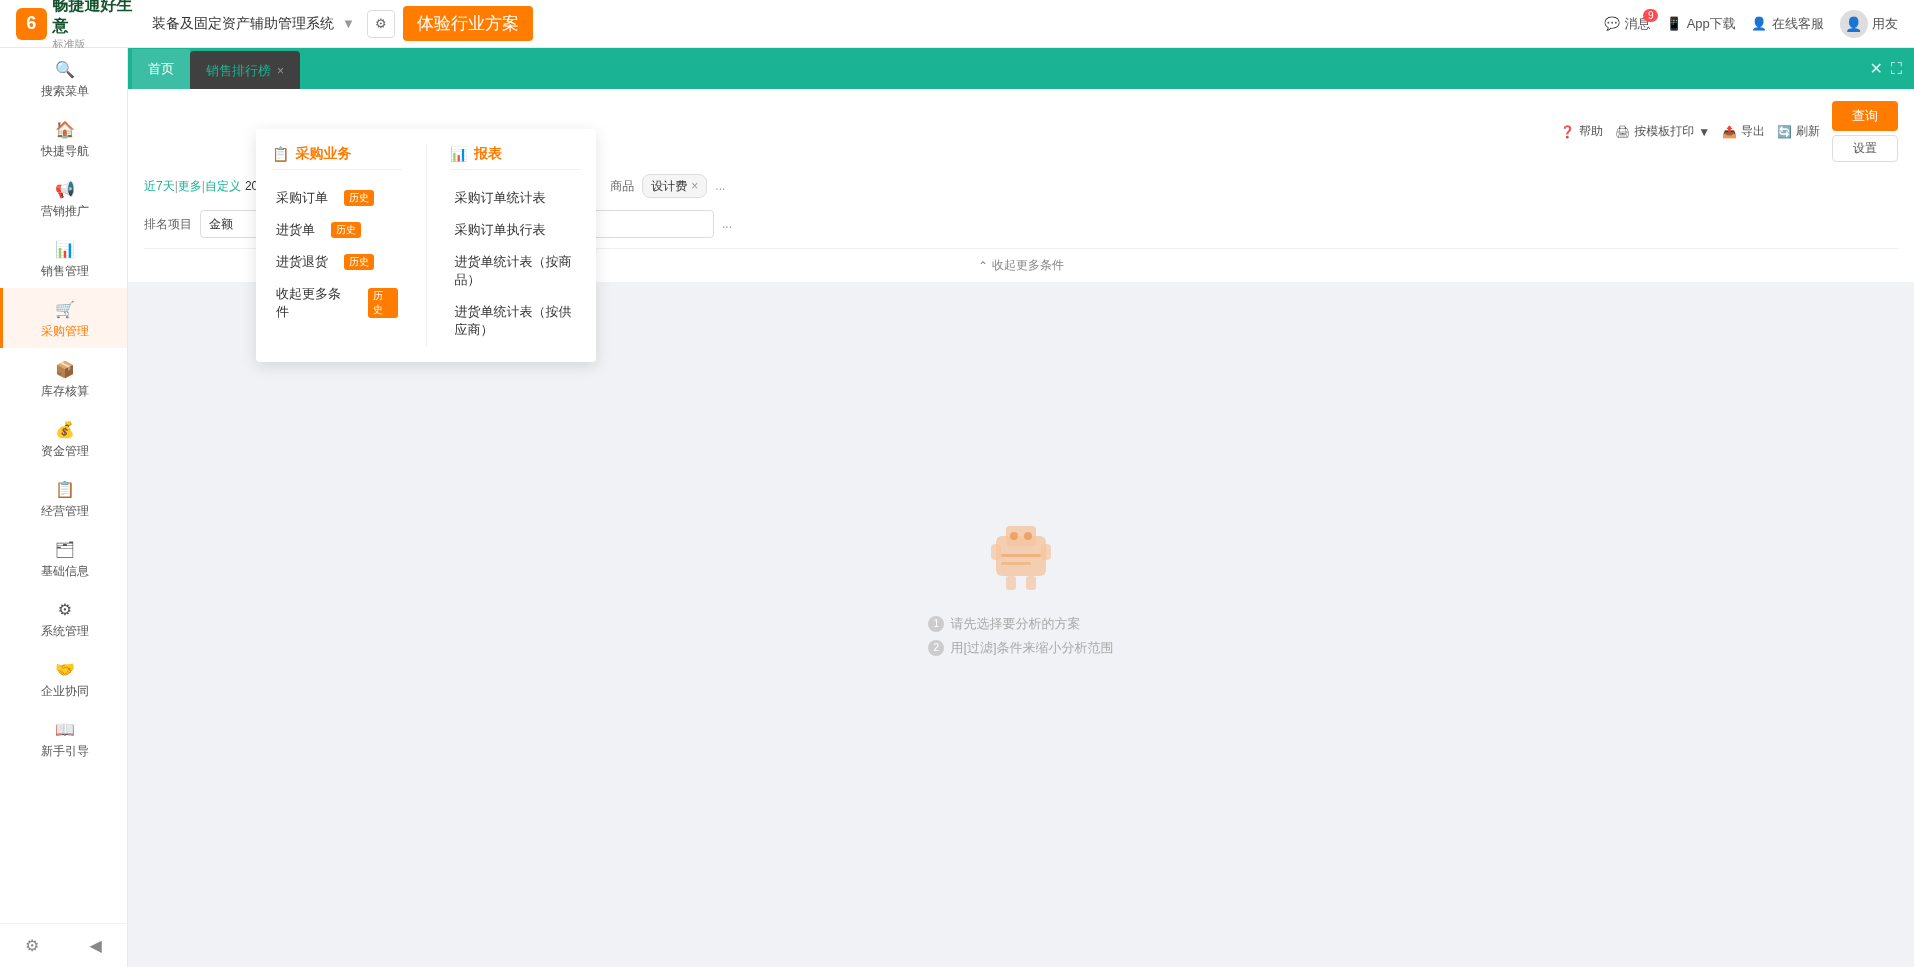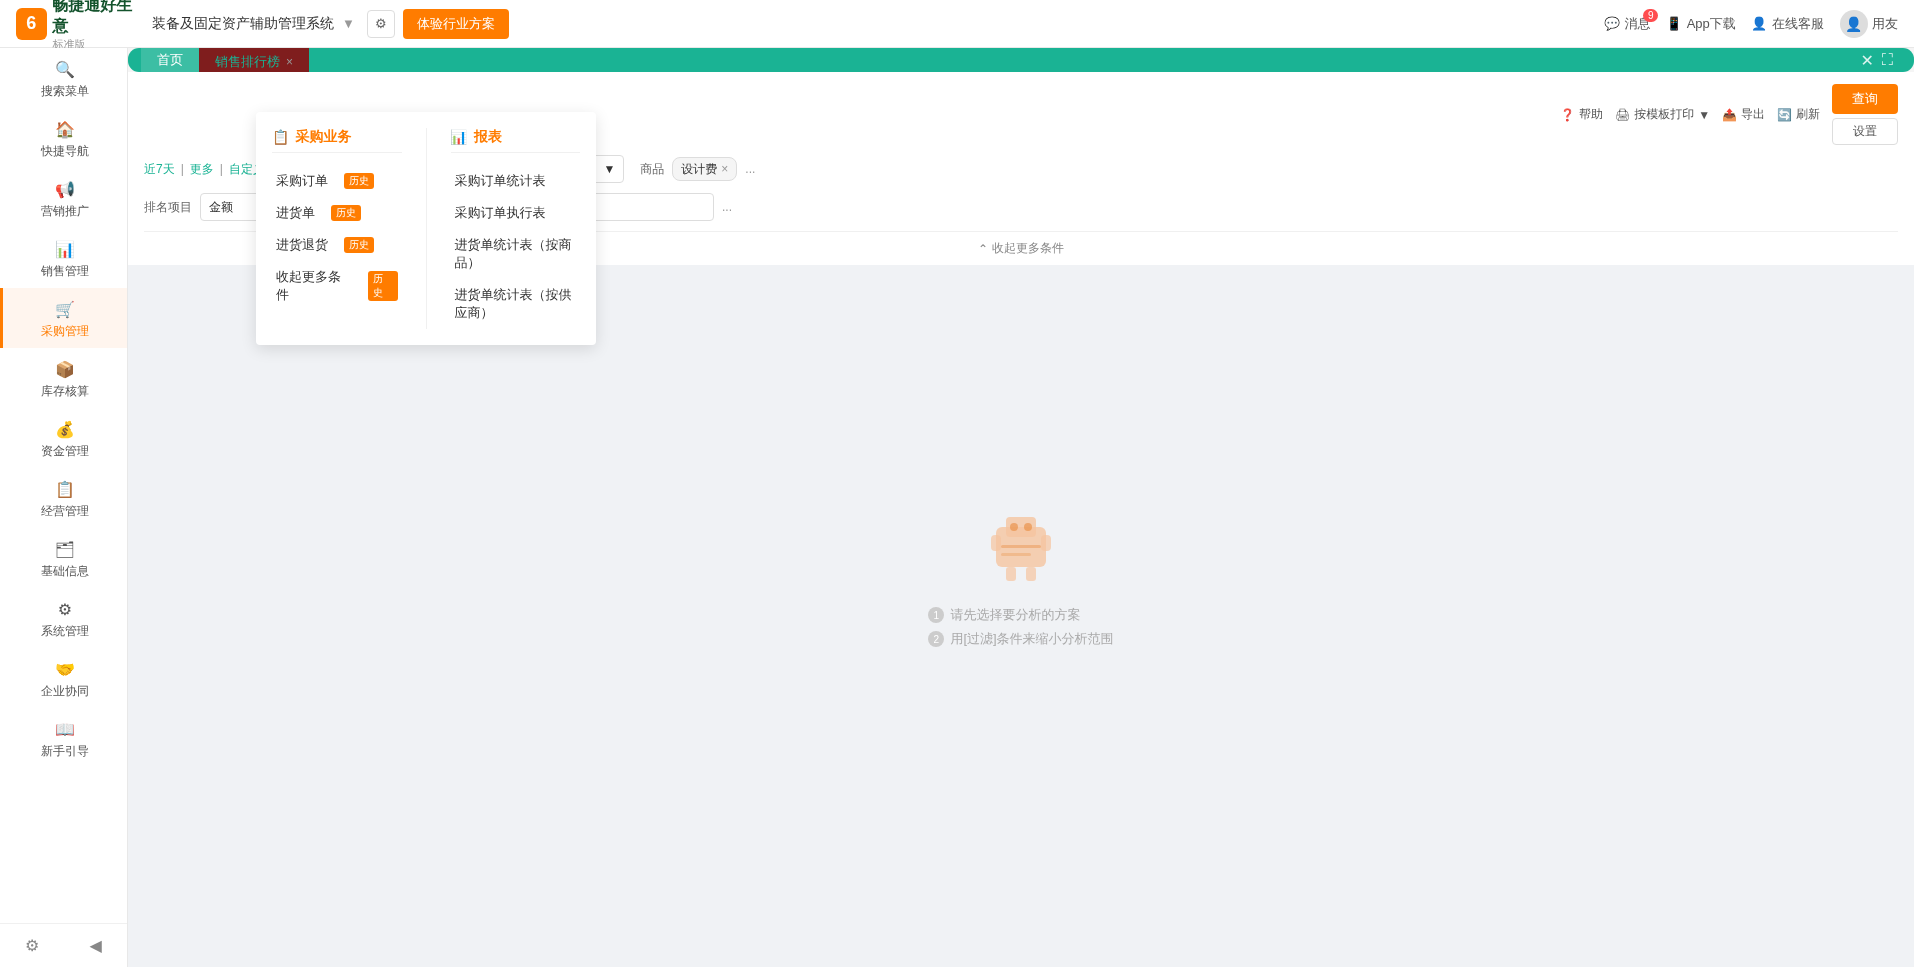--- a/index.html
+++ b/index.html
@@ -4,60 +4,60 @@
   <style>
     * { box-sizing: border-box; margin: 0; padding: 0; }
     body { font-family: 'Microsoft YaHei', Arial, sans-serif; font-size: 13px; background: #f5f5f5; color: #333; overflow: hidden; }
 
     
     .app-container { display: flex; flex-direction: column; height: 967px; width: 1914px; }
     .top-bar { height: 48px; background: #fff; display: flex; align-items: center; padding: 0 16px; border-bottom: 1px solid #e8e8e8; flex-shrink: 0; }
     .main-area { display: flex; flex: 1; overflow: hidden; }
     .sidebar { width: 128px; background: #fff; border-right: 1px solid #e8e8e8; display: flex; flex-direction: column; flex-shrink: 0; }
     .content-area { flex: 1; display: flex; flex-direction: column; overflow: hidden; position: relative; }
-    .tab-bar { height: 24px; background: #1ab394; display: flex; align-items: center; padding: 0 13px; flex-shrink: 0; border-radius: 11px; }
+    .tab-bar { height: 41px; background: #1ab394; display: flex; align-items: center; padding: 0 4px; flex-shrink: 0; }
     .content-body { flex: 1; background: #f0f2f5; overflow: hidden; position: relative; }
 
     
     .logo-area { display: flex; align-items: center; gap: 6px; width: 128px; flex-shrink: 0; }
     .logo-icon { width: 32px; height: 32px; background: #ff7c00; border-radius: 6px; display: flex; align-items: center; justify-content: center; color: #fff; font-size: 18px; font-weight: bold; }
     .system-title { display: flex; align-items: center; gap: 8px; margin-left: 8px; }
     .system-title-text { font-size: 14px; color: #333; }
     .title-dropdown { color: #999; cursor: pointer; }
     .gear-btn { width: 28px; height: 28px; border-radius: 4px; border: 1px solid #ddd; display: flex; align-items: center; justify-content: center; cursor: pointer; color: #666; margin-left: 4px; }
-    .industry-btn { background: #ff7c00; color: #fff; border: none; border-radius: 4px; padding: 6px 14px; cursor: pointer; font-size: 13px; margin-left: 8px; }
+    .industry-btn { background: #ff7c00; color: #fff; border: none; border-radius: 4px; padding: 6px 14px; cursor: pointer; font-size: 17px; margin-left: 8px; }
     .top-right { margin-left: auto; display: flex; align-items: center; gap: 16px; }
     .top-right-item { display: flex; align-items: center; gap: 4px; cursor: pointer; color: #555; font-size: 13px; position: relative; }
     .badge { background: #ff4d4f; color: #fff; border-radius: 10px; font-size: 10px; padding: 1px 5px; position: absolute; top: -6px; right: -8px; }
     .user-avatar { width: 28px; height: 28px; background: #ddd; border-radius: 50%; display: flex; align-items: center; justify-content: center; color: #888; font-size: 14px; }
 
     
     .sidebar-item { display: flex; flex-direction: column; align-items: center; padding: 12px 0 8px; cursor: pointer; border-left: 3px solid transparent; color: #555; font-size: 12px; gap: 4px; transition: background 0.2s; }
     .sidebar-item.active { background: #fff5ee; border-left-color: #ff7c00; color: #ff7c00; }
     .sidebar-icon { font-size: 16px; }
     .sidebar-bottom { margin-top: auto; display: flex; align-items: center; justify-content: space-around; padding: 12px 0; border-top: 1px solid #f0f0f0; }
     .sidebar-bottom-btn { color: #888; cursor: pointer; font-size: 16px; }
 
     
     .tab-item { height: 40px; padding: 0 16px; display: flex; align-items: center; gap: 6px; cursor: pointer; font-size: 13px; color: rgba(255,255,255,0.85); position: relative; }
     .tab-item.home-tab { background: rgba(255,255,255,0.15); color: #fff; }
-    .tab-item.active-tab { background: #7f1d1d; color: #1ab394; border-radius: 4px 4px 0 0; margin-top: 4px; }
+    .tab-item.active-tab { background: #404040; color: #1ab394; border-radius: 4px 4px 0 0; margin-top: 4px; }
     .tab-close { font-size: 12px; color: #999; cursor: pointer; }
     .tab-bar-right { margin-left: auto; display: flex; align-items: center; gap: 8px; padding-right: 8px; color: rgba(255,255,255,0.85); font-size: 16px; }
     .filter-row { display: flex; align-items: center; gap: 12px; margin-bottom: 10px; flex-wrap: wrap; }
     .filter-label { color: #666; font-size: 12px; white-space: nowrap; }
     .filter-select { border: 1px solid #ddd; border-radius: 4px; padding: 4px 8px; font-size: 12px; height: 28px; background: #fff; color: #333; min-width: 120px; display: flex; align-items: center; justify-content: space-between; cursor: pointer; }
     .filter-tag { background: #f5f5f5; border: 1px solid #ddd; border-radius: 8px; padding: 2px 8px; font-size: 12px; display: flex; align-items: center; gap: 4px; height: 24px; }
     .tag-close { color: #999; cursor: pointer; }
     .filter-more { color: #999; font-size: 12px; cursor: pointer; }
     .toolbar-btn { display: flex; align-items: center; gap: 4px; color: #555; font-size: 12px; cursor: pointer; }
     .query-btn { background: #ff7c00; color: #fff; border: none; border-radius: 4px; padding: 6px 20px; font-size: 13px; cursor: pointer; }
     .set-btn { background: #fff; color: #555; border: 1px solid #ddd; border-radius: 4px; padding: 4px 12px; font-size: 12px; cursor: pointer; display: block; text-align: center; }
 
-    .date-range { display: flex; align-items: center; gap: 6px; font-size: 12px; }
+    .date-range { display: flex; align-items: center; gap: 0; font-size: 12px; }
     .date-preset { color: #1ab394; cursor: pointer; font-size: 12px; }
     .separator { color: #999; }
     .dropdown-menu { position: absolute; top: 40px; left: 128px; background: #fff; box-shadow: 0 4px 16px rgba(0,0,0,0.12); border-radius: 4px; z-index: 200; display: flex; width: 340px; padding: 16px; gap: 16px; }
     .menu-section { flex: 1; }
     .menu-section-title { display: flex; align-items: center; gap: 6px; font-size: 14px; color: #ff7c00; font-weight: bold; margin-bottom: 12px; padding-bottom: 6px; border-bottom: 1px solid #f0f0f0; }
     .menu-item { display: flex; align-items: center; gap: 16px; padding: 7px 4px; cursor: pointer; color: #333; font-size: 13px; border-radius: 4px; }
     .menu-hist-badge { background: #ff7c00; color: #fff; border-radius: 3px; font-size: 10px; padding: 1px 5px; }
     .menu-divider { width: 1px; background: #f0f0f0; margin: 0 8px; }
   </style>
 </head>

